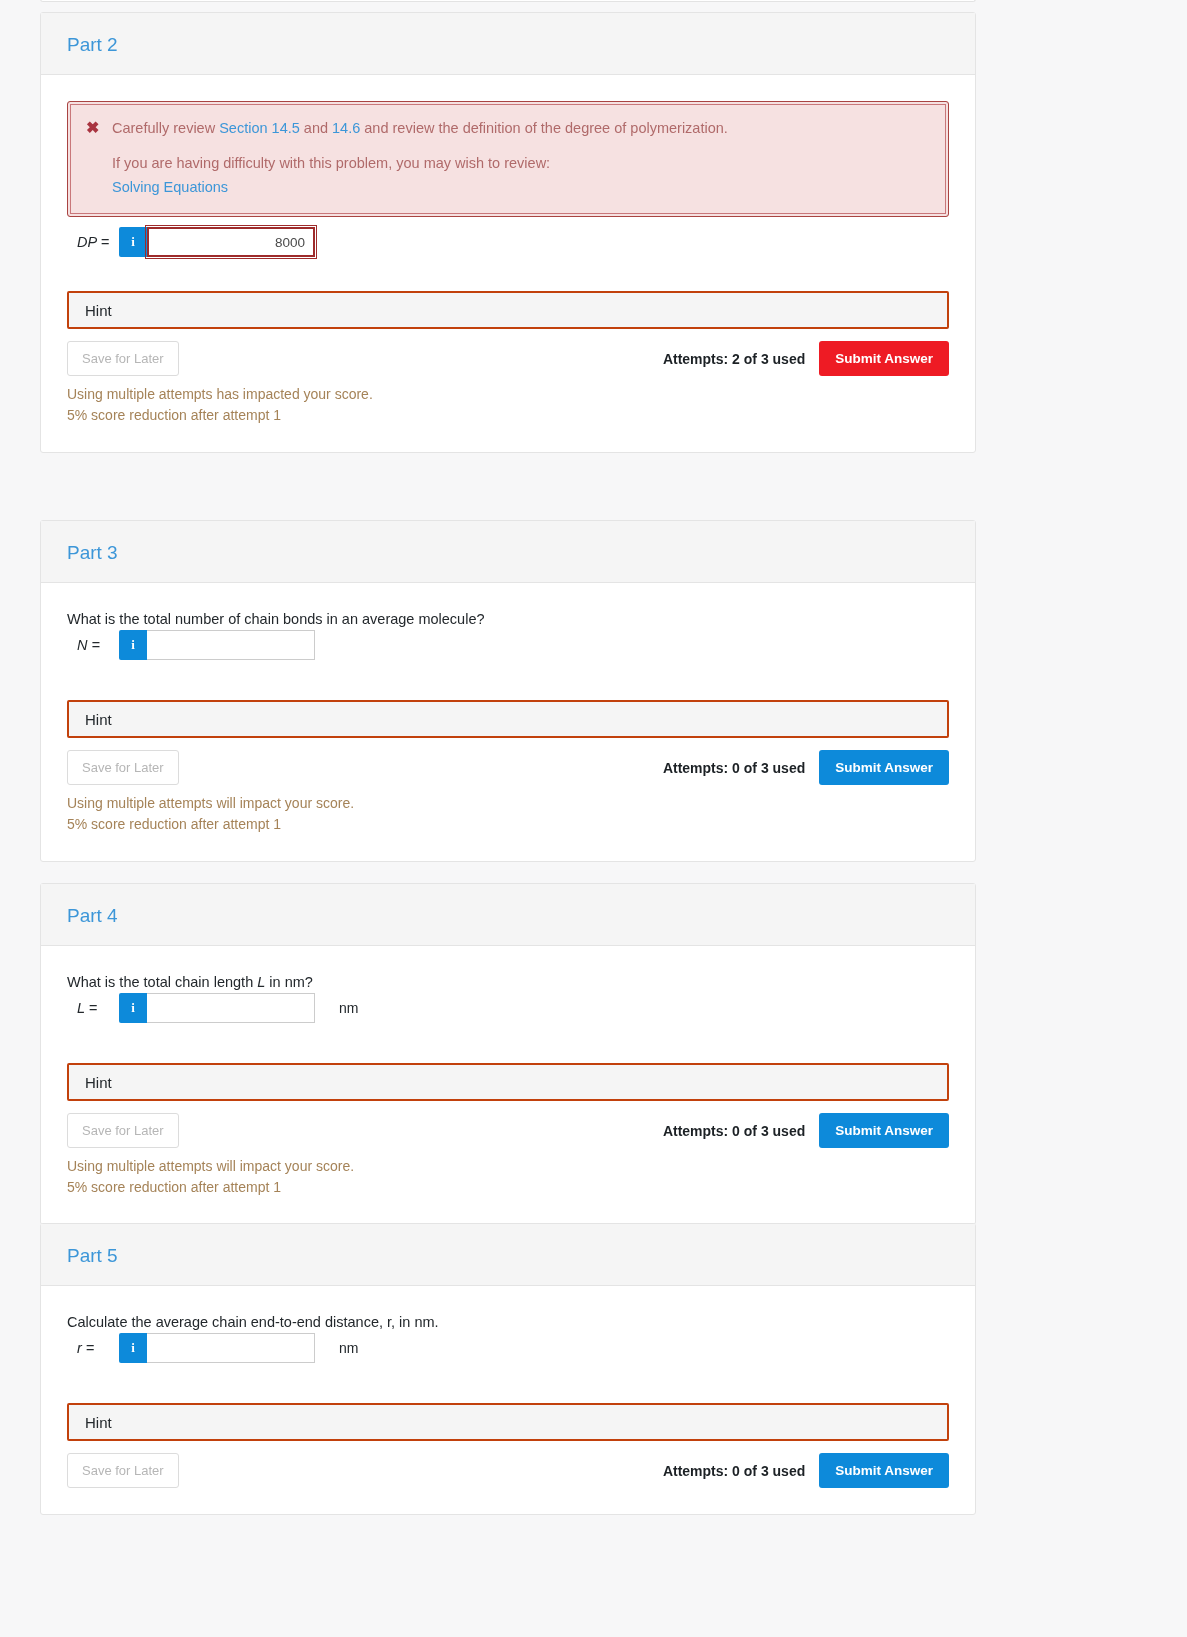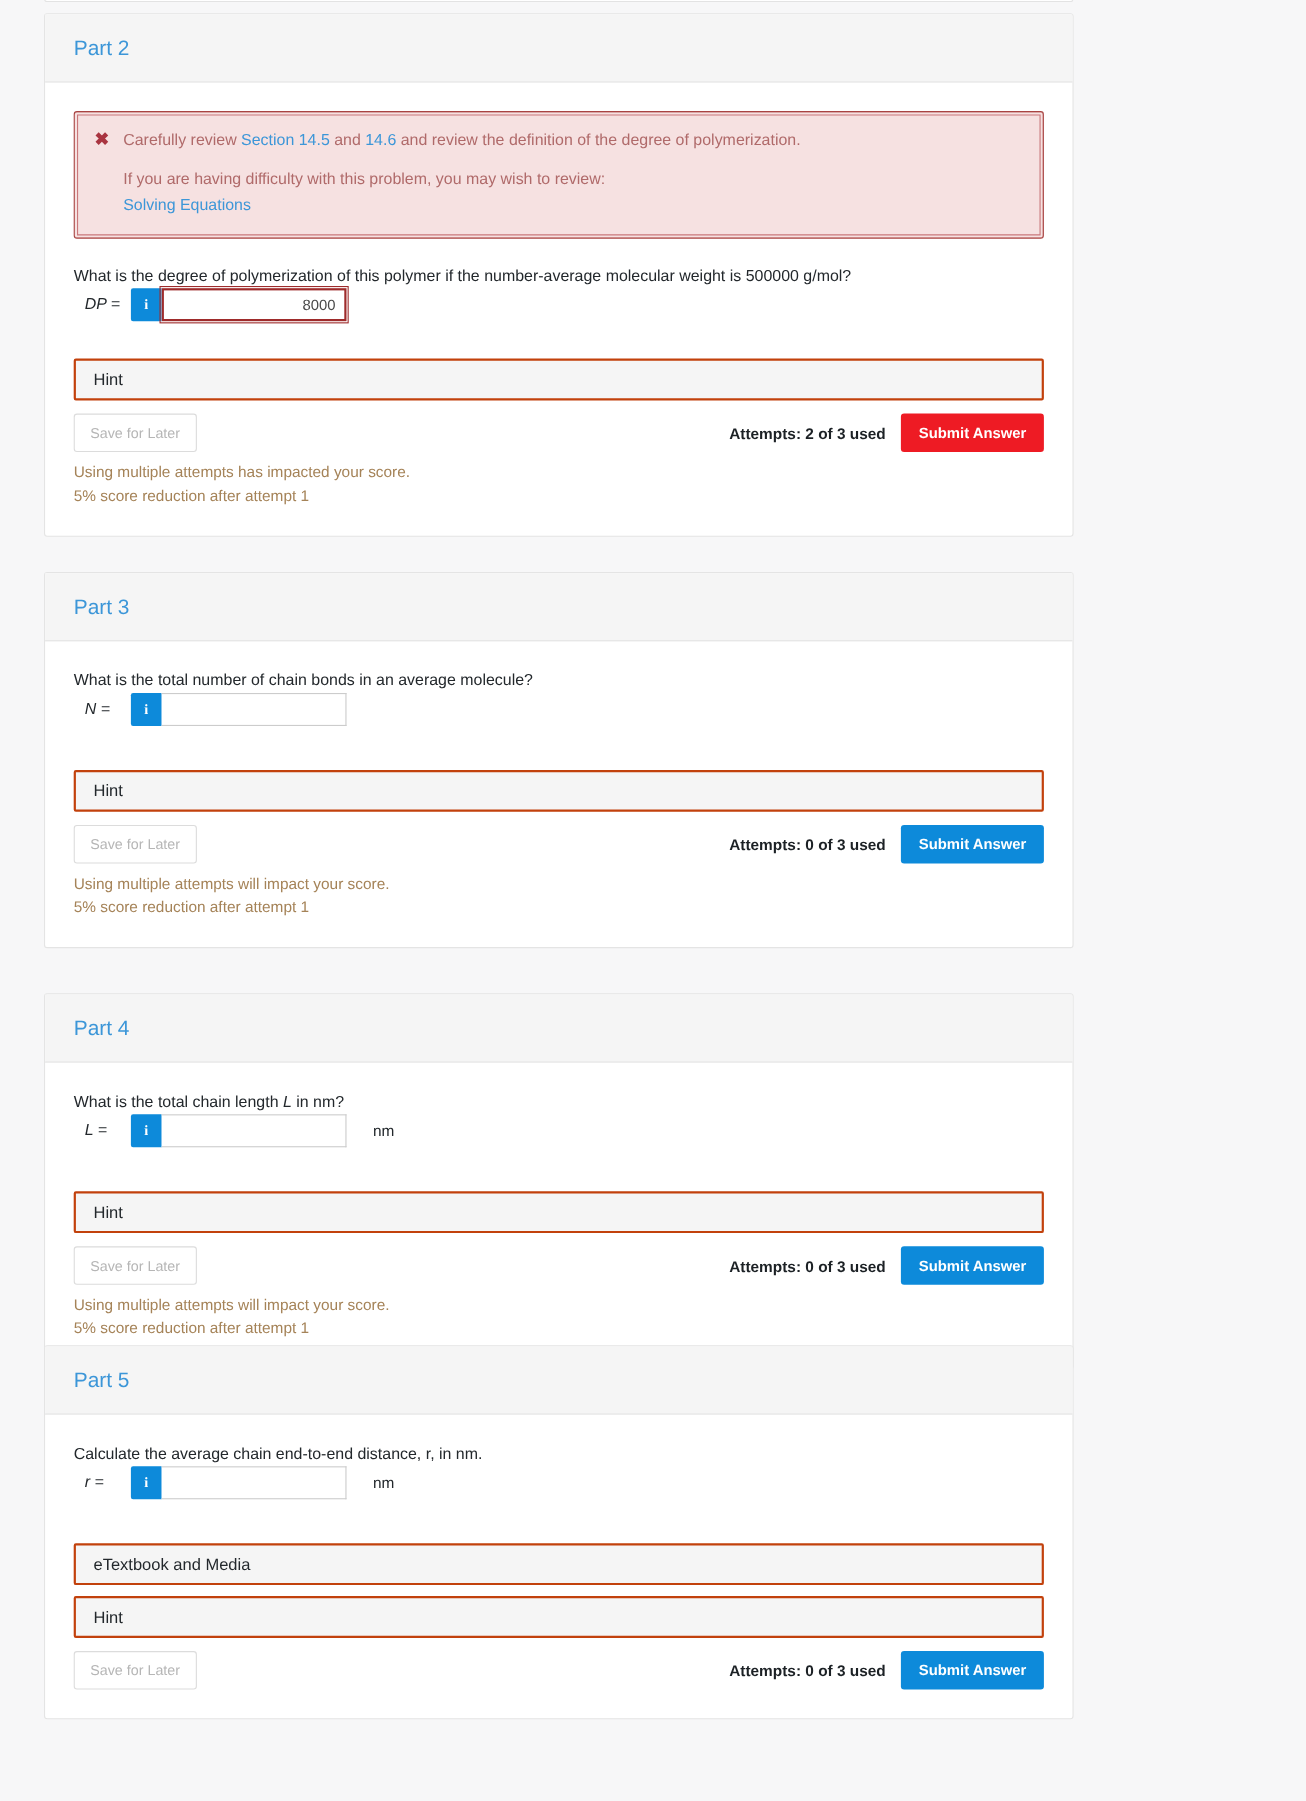--- a/index.html
+++ b/index.html
@@ -226,21 +226,20 @@
         <div class="alert-row">
           <div class="alert-x">✖</div>
           <div class="alert-text">
             <span>Carefully review </span><a class="lnk" href="#">Section 14.5</a><span> and </span><a class="lnk" href="#">14.6</a><span> and review the definition of the degree of polymerization.</span>
             <div class="alert-p2">If you are having difficulty with this problem, you may wish to review:</div>
             <div class="alert-link-line"><a href="#">Solving Equations</a></div>
           </div>
         </div>
       </div>
 
-      <div class="question">What is the degree of polymerization of this polymer if the number-average molecular weight is 500000 g/mol?</div>
 
       <div class="ans-row">
         <div class="ans-label">DP =</div>
         <div class="input-group">
           <button class="info-btn">i</button>
           <input class="ans-input wrong" type="text" value="8000" style="">
         </div>
       </div>
 
       <div class="bars-wrap">
@@ -292,21 +291,21 @@
       </div>
 
       <div class="score-note">
         <div>Using multiple attempts will impact your score.</div>
         <div>5% score reduction after attempt 1</div>
       </div>
 
     </div>
   </div>
 
-  <div class="card" style="top:903px;">
+  <div class="card" style="top:883px;">
     <div class="card-header">
       <div class="part-title">Part 4</div>
     </div>
     <div class="card-body">
 
       <div class="question" style="margin-top:4px;"><span>What is the total chain length </span><em>L</em><span> in nm?</span></div>
 
       <div class="ans-row">
         <div class="ans-label">L =</div>
         <div class="input-group">
@@ -347,21 +346,20 @@
       <div class="ans-row">
         <div class="ans-label">r =</div>
         <div class="input-group">
           <button class="info-btn">i</button>
           <input class="ans-input" type="text" value="" style="">
         </div>
         <span class="unit">nm</span>
       </div>
 
       <div class="bars-wrap" style="margin-top:40px;">
-        <div class="bar">eTextbook and Media</div>
         <div class="bar">Hint</div>
       </div>
 
       <div class="actions">
         <button class="save-btn">Save for Later</button>
         <div class="actions-right">
           <span class="attempts">Attempts: 0 of 3 used</span>
           <button class="submit-btn">Submit Answer</button>
         </div>
       </div>

